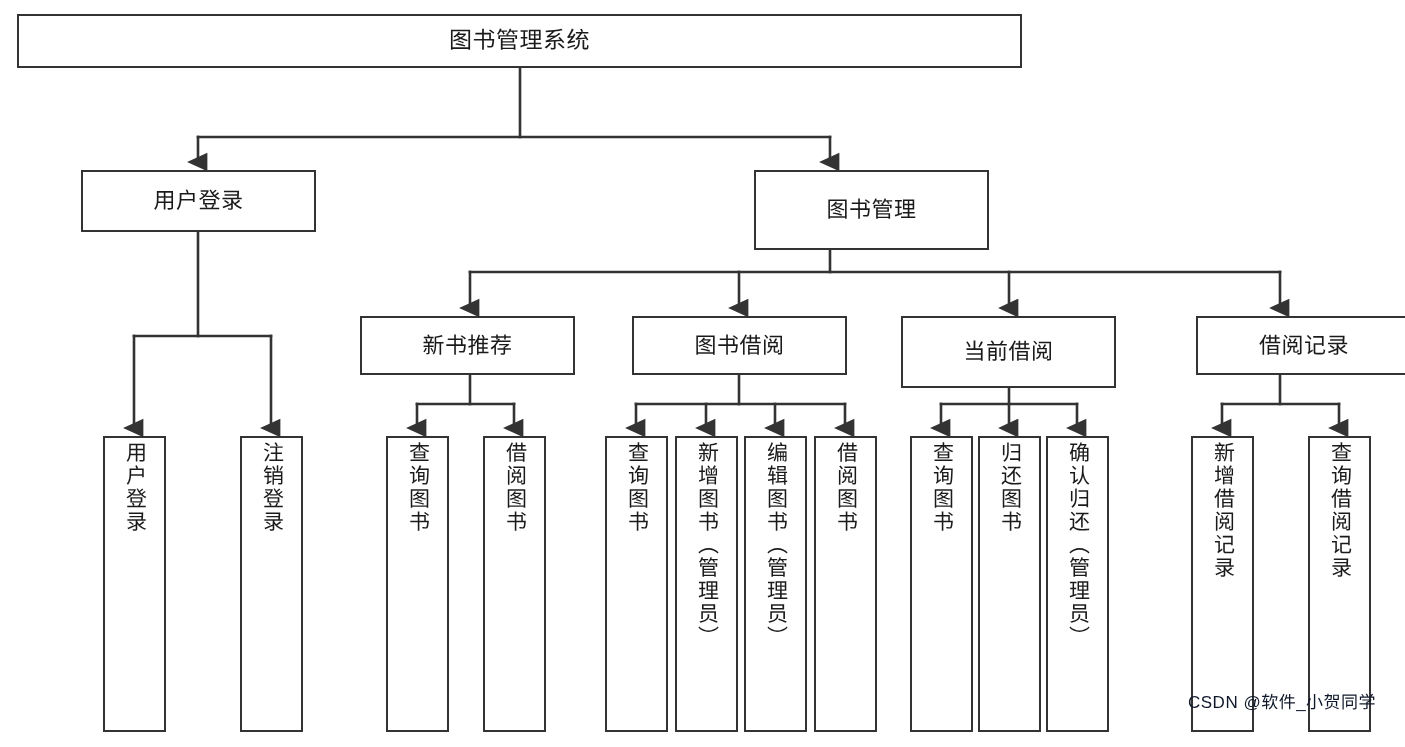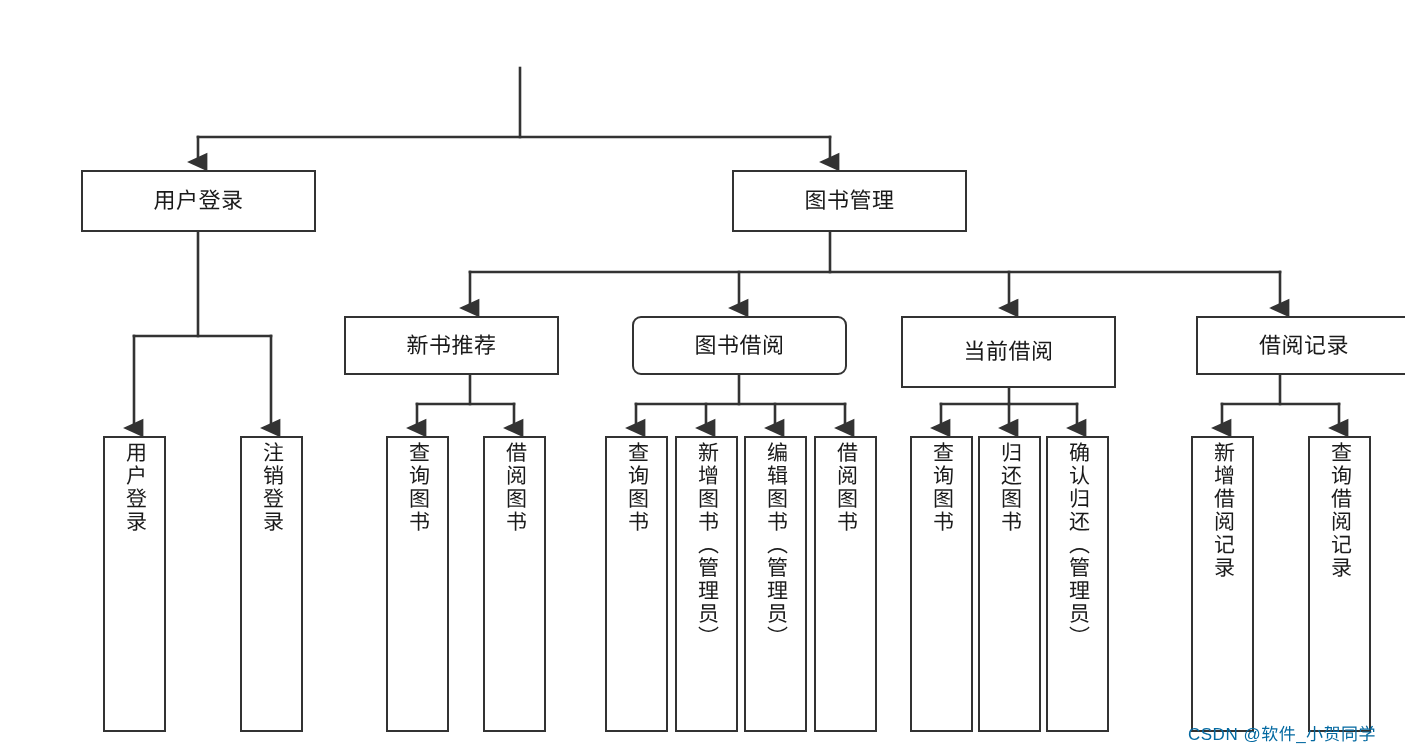--- a/index.html
+++ b/index.html
@@ -57,23 +57,23 @@
     text-orientation: upright;
     font-size: 21px;
     letter-spacing: 2px;
     line-height: 1.05;
     white-space: nowrap;
   }
   .node.root .node-label { font-size: 23px; }
   #watermark {
     position: absolute;
     left: 1188px;
-    top: 720px;
+    top: 688px;
     font-size: 17px;
-    color: #0369a1;
+    color: #0f172a;
     white-space: nowrap;
     z-index: 5;
     letter-spacing: 0.5px;
   }
 </style>
 </head>
 <body>
 
 <div id="diagram-root">
 
@@ -120,32 +120,35 @@
       <path d="M1009,404 L1009,428" marker-end="url(#arrowhead)"></path>
       <path d="M1077,404 L1077,428" marker-end="url(#arrowhead)"></path>
 
       <path d="M1280,375 L1280,404"></path>
       <path d="M1222,404 L1339,404"></path>
       <path d="M1222,404 L1222,428" marker-end="url(#arrowhead)"></path>
       <path d="M1339,404 L1339,428" marker-end="url(#arrowhead)"></path>
     </g>
   </svg>
 
+  <div class="node horizontal root" style="left:17px; top:14px; width:1005px; height:54px;">
+    <span class="node-label">图书管理系统</span>
+  </div>
 
   <div class="node horizontal" style="left:81px; top:170px; width:235px; height:62px;">
     <span class="node-label">用户登录</span>
   </div>
-  <div class="node horizontal" style="left:732px; top:170px; width:235px; height:62px;">
+  <div class="node horizontal" style="left:754px; top:170px; width:235px; height:80px;">
     <span class="node-label">图书管理</span>
   </div>
 
-  <div class="node horizontal" style="left:344px; top:316px; width:215px; height:59px;">
+  <div class="node horizontal" style="left:360px; top:316px; width:215px; height:59px;">
     <span class="node-label">新书推荐</span>
   </div>
-  <div class="node horizontal" style="left:632px; top:316px; width:215px; height:59px;border-radius:9px;">
+  <div class="node horizontal" style="left:632px; top:316px; width:215px; height:59px;">
     <span class="node-label">图书借阅</span>
   </div>
   <div class="node horizontal" style="left:901px; top:316px; width:215px; height:72px;">
     <span class="node-label">当前借阅</span>
   </div>
   <div class="node horizontal" style="left:1172px; top:316px; width:216px; height:59px;margin-left:24px;">
     <span class="node-label">借阅记录</span>
   </div>
 
   <div class="node vertical" style="left:103px; top:436px; width:63px; height:296px;">

